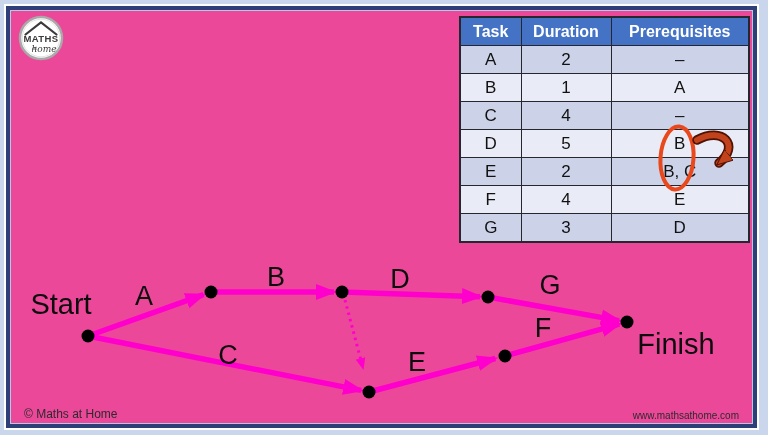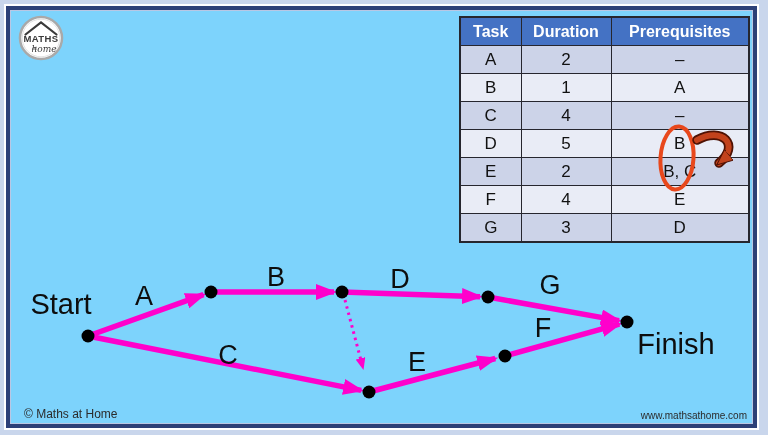--- a/index.html
+++ b/index.html
@@ -8,21 +8,21 @@
     width:768px;height:435px;
     background:#c9d6ec;
     overflow:hidden;
     font-family:"Liberation Sans",sans-serif;
   }
   
   .page{
     position:absolute;left:6px;top:6px;
     width:751px;height:422px;
     box-sizing:border-box;
-    background:#7dd3fc;
+    background:#ec4899;
     border:4px solid #2c4077;
     box-shadow:0 0 0 2px #ffffff, inset 0 0 0 1px #b9c7e4;
     z-index:1;
   }
   
   .logo{position:absolute;left:8px;top:5px;width:46px;height:46px;}
   .logo text{fill:#3a3a3a;}
   
   .task-table{
     position:absolute;left:459px;top:16px;z-index:2;
@@ -57,21 +57,21 @@
   .net-label-big{fill:#0d0d0d;font-size:29px;font-family:"Liberation Sans",sans-serif;}
   .hl-ellipse{fill:none;stroke:#e8481c;stroke-width:4;}
   .hl-arrow-outline{fill:none;stroke:#4f1204;stroke-width:9.5;stroke-linecap:round;}
   .hl-arrow{fill:none;stroke:#c2421c;stroke-width:6;stroke-linecap:round;}
   
   .footer-left{
     position:absolute;left:14px;bottom:3px;
     font-size:12px;color:#2b2b2b;
   }
   .footer-right{
-    position:absolute;right:6px;bottom:3px;
+    position:absolute;right:14px;bottom:3px;
     font-size:10px;color:#2b2b2b;
   }
 </style>
 </head>
 <body>
 
 <div class="page">
 
   <div class="logo">
     <svg viewBox="0 0 46 46" width="46" height="46">

